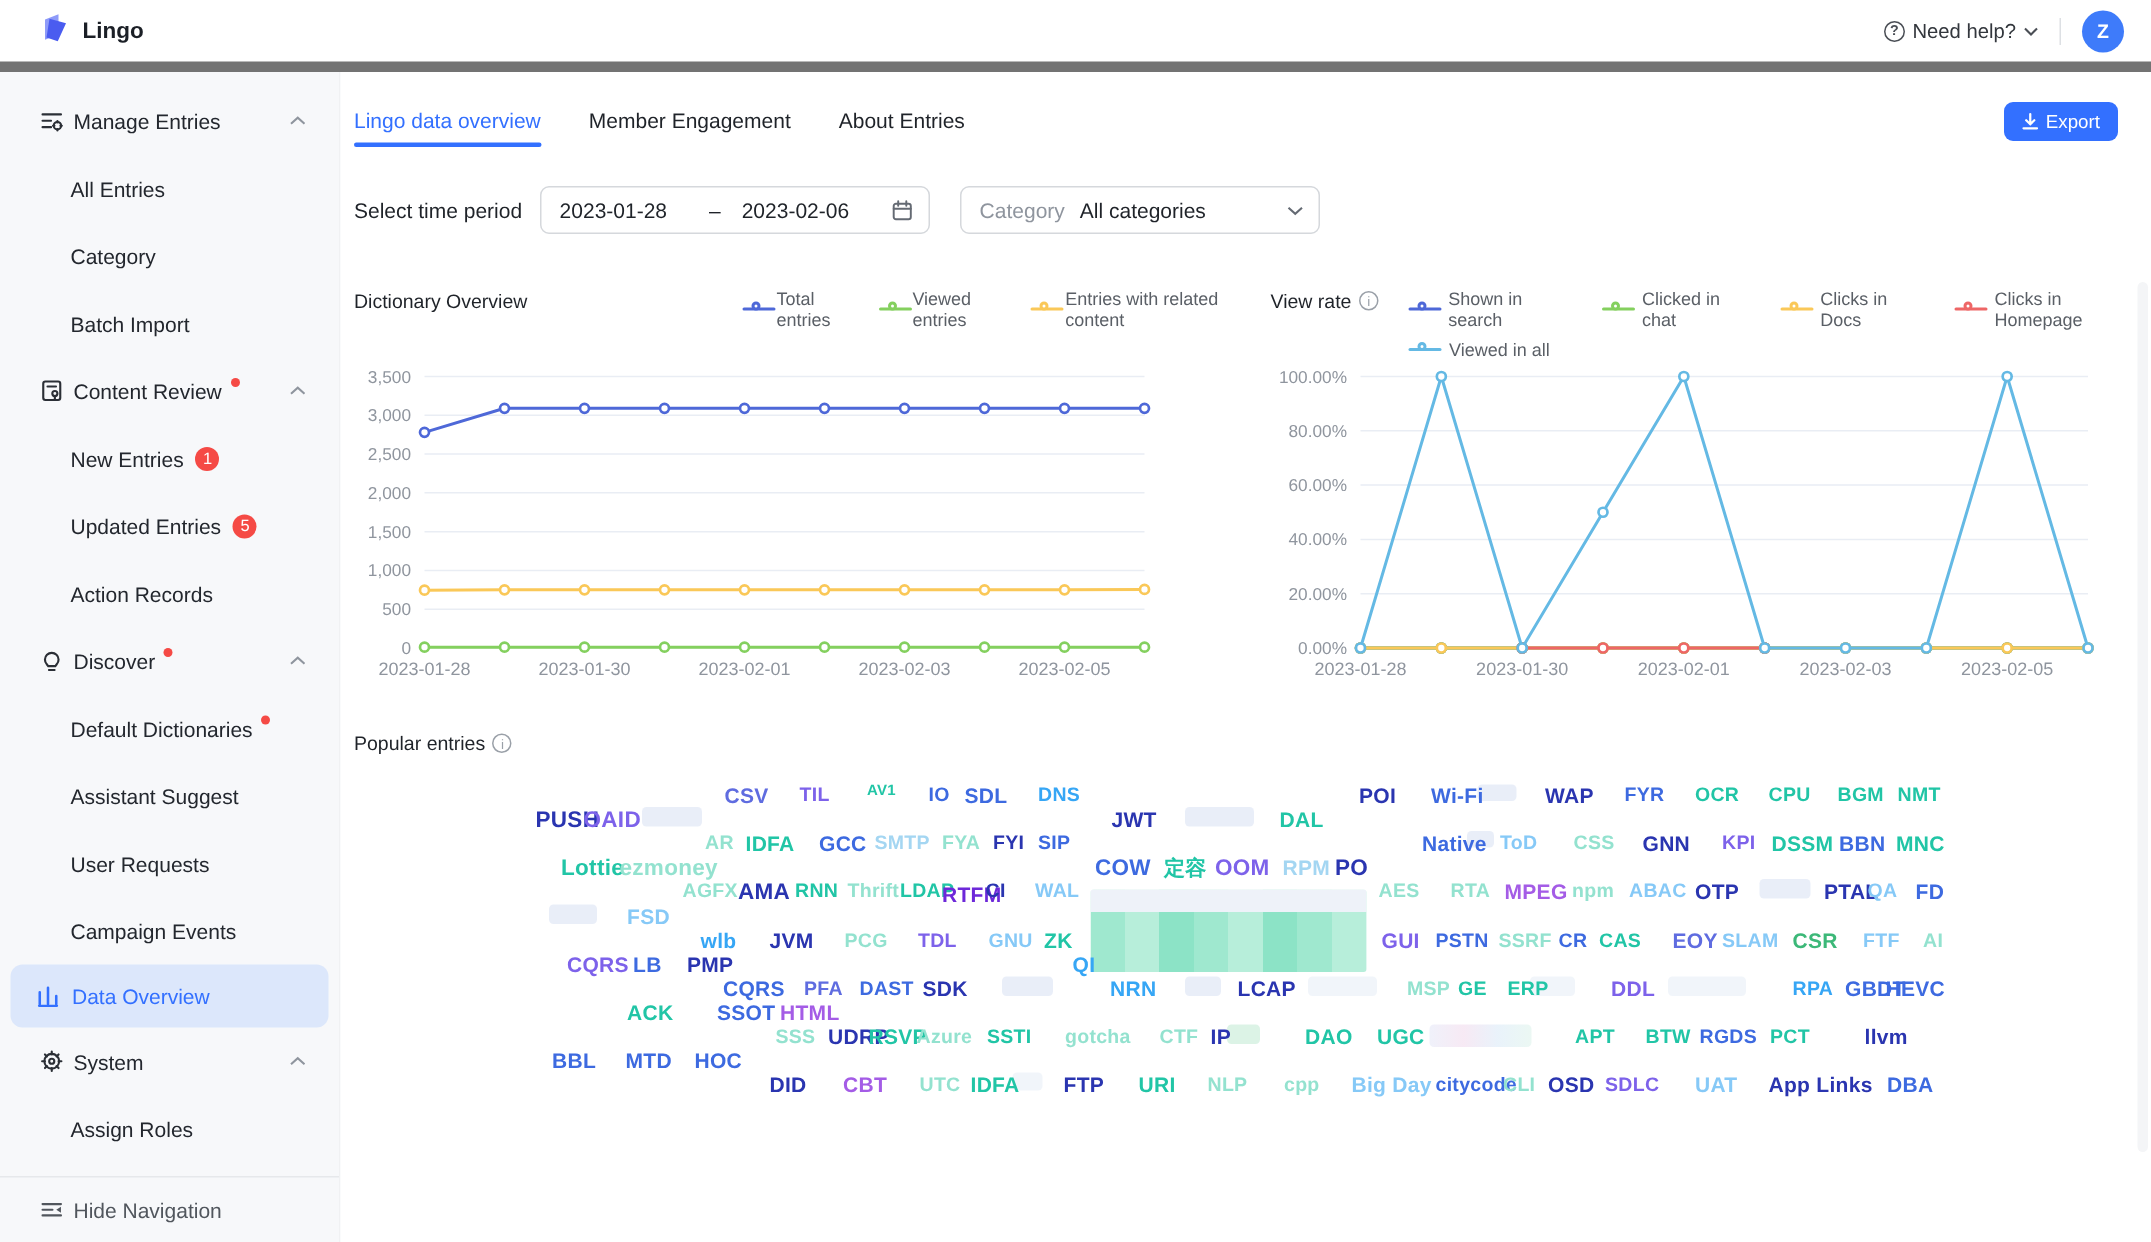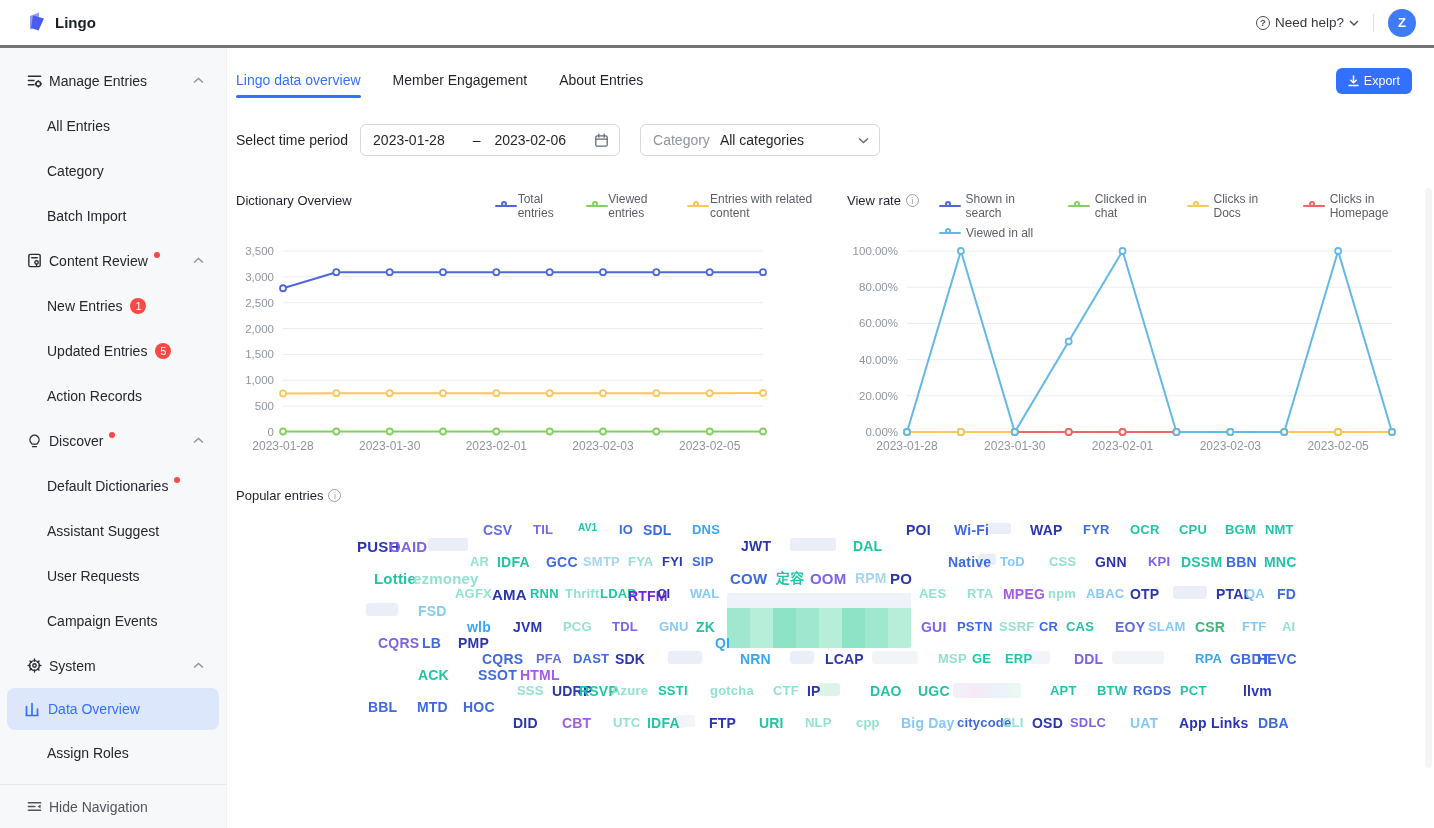--- a/index.html
+++ b/index.html
@@ -1,21 +1,21 @@
 <!DOCTYPE html>
 <html><head>
 <meta charset="utf-8">
 <style>
   * { margin:0; padding:0; box-sizing:border-box; }
   body { font-family:"Liberation Sans", sans-serif; background:#fff; }
   .app { position:relative; width:1434px; height:828px; overflow:hidden; background:#fff; }
 
   
   .topbar { position:absolute; left:0; top:0; width:1434px; height:48px; background:#fff;
-            border-bottom:3px solid #737373; display:flex; padding:0 18px 0 26px; z-index:5; }
+            border-bottom:7px solid #737373; display:flex; padding:0 18px 0 26px; z-index:5; }
   .brand { display:flex; align-items:center; gap:7px; }
   .brand-name { font-size:15px; font-weight:600; color:#1b1f26; }
   .topbar-right { margin-left:auto; display:flex; align-items:center; }
   .need-help { display:flex; align-items:center; gap:5px; color:#33373d; font-size:13.5px; cursor:pointer; }
   .qmark { width:14px; height:14px; border:1.2px solid #4a4e55; border-radius:50%; font-size:9.5px;
            display:inline-flex; align-items:center; justify-content:center; color:#4a4e55; font-weight:700; }
   .tb-divider { width:1px; height:18px; background:#dde0e4; margin:0 14px; }
   .avatar { width:28px; height:28px; border-radius:50%; background:#3e7bfa; color:#fff; font-size:13px;
             font-weight:700; display:flex; align-items:center; justify-content:center; cursor:pointer; }
 
@@ -204,48 +204,48 @@
     </div>
     <div class="nav-row nav-sub">
         <span>Assistant Suggest</span>
       </div>
     <div class="nav-row nav-sub">
         <span>User Requests</span>
       </div>
     <div class="nav-row nav-sub">
         <span>Campaign Events</span>
       </div>
+    <div class="nav-row nav-sub selected">
+      <span class="nico">
+        <svg width="16" height="16" viewBox="0 0 16 16">
+            <g stroke="#3370ff" stroke-width="1.7" stroke-linecap="round">
+              <path d="M2.5 13.5V5.5M8 13.5V2.5M13.5 13.5V8"></path>
+            </g>
+            <path d="M2 14.5h12" stroke="#3370ff" stroke-width="1.5" stroke-linecap="round"></path>
+          </svg>
+      </span>
+      <span>Data Overview</span>
+    </div>
+
     <div class="nav-row nav-group">
       <span class="nico">
         <svg width="17" height="17" viewBox="0 0 18 18">
             <g stroke="#2b2f36" stroke-width="1.5" fill="none" stroke-linecap="round">
               <circle cx="9" cy="9" r="5.2"></circle>
               <circle cx="9" cy="9" r="1.8"></circle>
               <path d="M9 2.2v2M9 13.8v2M2.2 9h2M13.8 9h2M4.2 4.2l1.4 1.4M12.4 12.4l1.4 1.4M13.8 4.2l-1.4 1.4M5.6 12.4l-1.4 1.4"></path>
             </g>
           </svg>
       </span>
       <span>System</span>
       <span class="chev">
           <svg width="11" height="7" viewBox="0 0 11 7">
             <polyline points="1,5.5 5.5,1.5 10,5.5" fill="none" stroke="#8f959e" stroke-width="1.4"></polyline>
           </svg>
         </span>
-    </div>
-
-    <div class="nav-row nav-sub selected">
-      <span class="nico">
-        <svg width="16" height="16" viewBox="0 0 16 16">
-            <g stroke="#3370ff" stroke-width="1.7" stroke-linecap="round">
-              <path d="M2.5 13.5V5.5M8 13.5V2.5M13.5 13.5V8"></path>
-            </g>
-            <path d="M2 14.5h12" stroke="#3370ff" stroke-width="1.5" stroke-linecap="round"></path>
-          </svg>
-      </span>
-      <span>Data Overview</span>
     </div>
     <div class="nav-row nav-sub">
         <span>Assign Roles</span>
       </div>
 
     <div class="hide-nav">
       <span class="nico">
         <svg width="17" height="17" viewBox="0 0 18 18">
             <g stroke="#51565d" stroke-width="1.5" fill="none" stroke-linecap="round">
               <path d="M2.5 5h13M2.5 13h13M2.5 9h7"></path>

